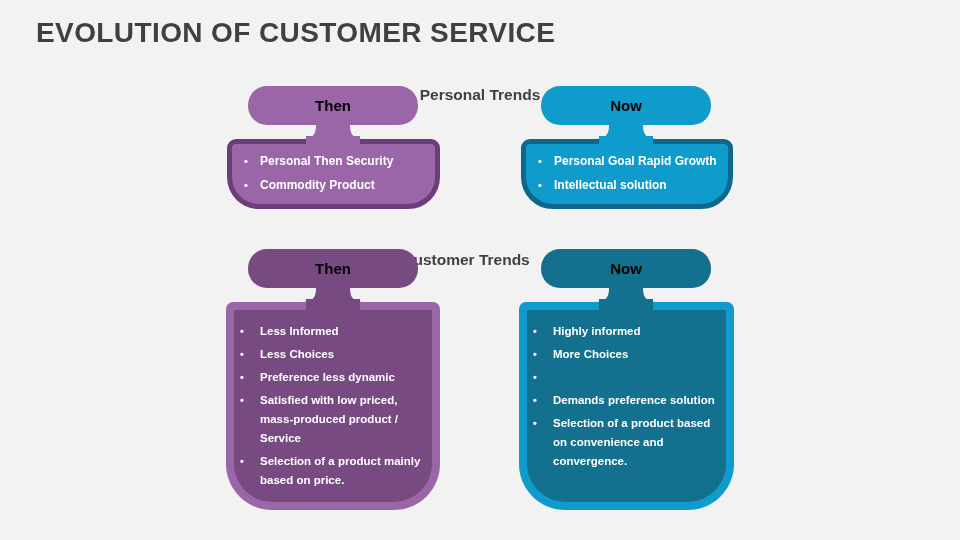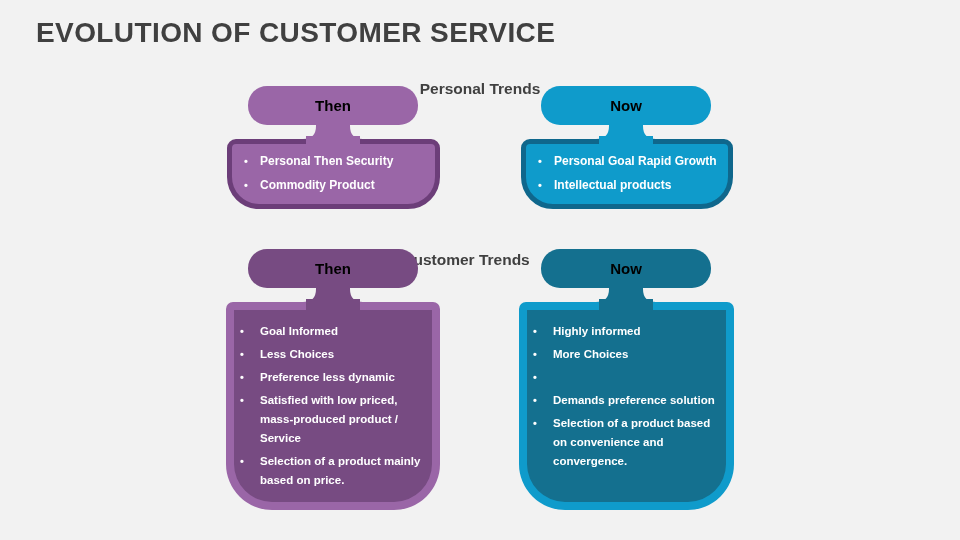--- a/index.html
+++ b/index.html
@@ -68,21 +68,21 @@
   .row2-body .bullet { width:20px; font-size:11px; }
   .btext { flex:1 1 auto; }
 
   
   .section-label {
     position:absolute; width:140px; text-align:center;
     font-size:15.5px; font-weight:bold; line-height:20px;
     color:var(--title_text,#404040);
     z-index:2;
   }
-  .label-personal { left:410px; top:79px; }
+  .label-personal { left:410px; top:85px; }
   .label-customer { left:396px; top:250px; }
 </style>
 </head>
 <body>
 
 <div class="slide">
 
   <div class="title">EVOLUTION OF CUSTOMER SERVICE</div>
 
   <div class="tab tab-pt">
@@ -116,37 +116,37 @@
     <span class="tab-label">Now</span>
   </div>
 
   <div class="box-body row1-body body-pn">
     <div class="bitem">
       <span class="bullet">•</span>
       <span class="btext">Personal Goal Rapid Growth</span>
     </div>
     <div class="bitem">
       <span class="bullet">•</span>
-      <span class="btext">Intellectual products</span>
+      <span class="btext">Intellectual solution</span>
     </div>
   </div>
 
   <div class="tab tab-ct">
     <svg viewBox="0 0 170 63" aria-hidden="true">
       <rect x="0" y="0" width="170" height="39" rx="19" fill="currentColor"></rect>
       <path d="M55 53 Q68 53 68 40 L68 26 L102 26 L102 40 Q102 53 115 53 Z" fill="currentColor"></path>
       <rect x="58" y="50" width="54" height="13" fill="currentColor"></rect>
     </svg>
     <span class="tab-label">Then</span>
   </div>
 
   <div class="box-body row2-body body-ct">
     <div class="bitem">
       <span class="bullet">•</span>
-      <span class="btext">Goal Informed</span>
+      <span class="btext">Less Informed</span>
     </div>
     <div class="bitem">
       <span class="bullet">•</span>
       <span class="btext">Less Choices</span>
     </div>
     <div class="bitem">
       <span class="bullet">•</span>
       <span class="btext">Preference less dynamic</span>
     </div>
     <div class="bitem">

